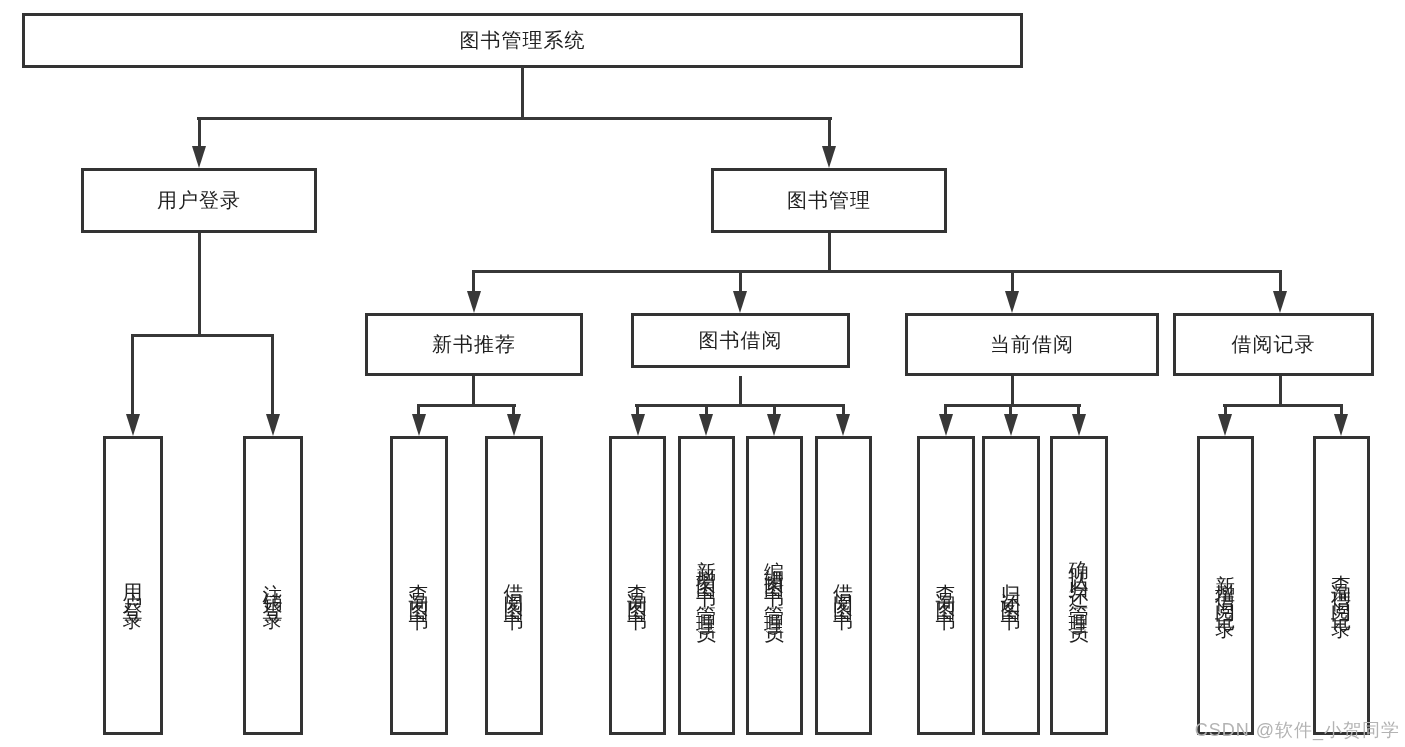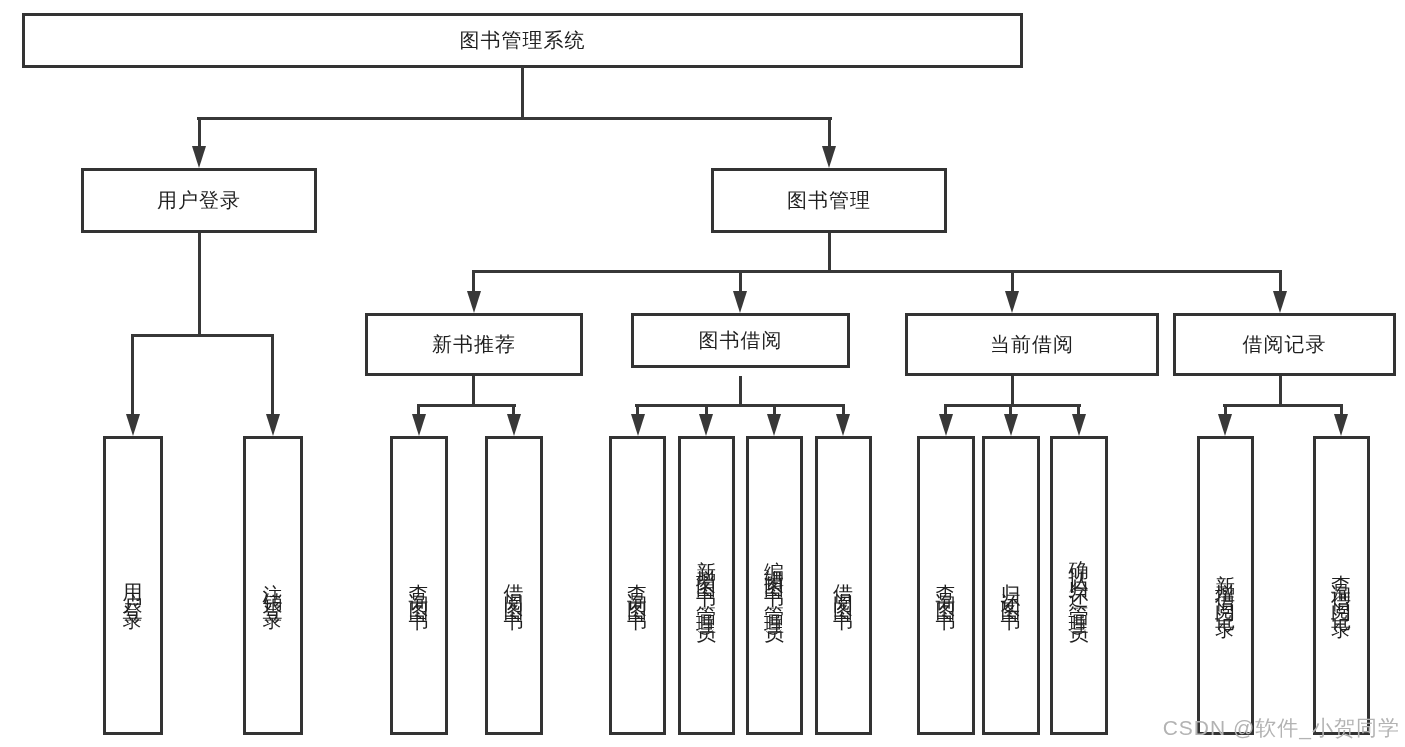--- a/index.html
+++ b/index.html
@@ -22,21 +22,21 @@
     writing-mode:vertical-rl;text-orientation:mixed;
     font-size:20px;letter-spacing:9px;line-height:1;
   }
   .line{position:absolute;background:var(--line);}
   .arrow{
     position:absolute;width:0;height:0;
     border-left:7px solid transparent;border-right:7px solid transparent;
     border-top:22px solid var(--line);
   }
   .watermark{
-    position:absolute;right:5px;bottom:5px;font-size:21px;
+    position:absolute;right:5px;bottom:5px;font-size:18px;
     color:var(--watermark);letter-spacing:1px;z-index:10;white-space:nowrap;
   }
 </style>
 </head>
 <body>
 
 <div id="stage">
 
   <div class="box h-box" style="left:22px;top:13px;width:1001px;height:55px">
     <span>图书管理系统</span>
@@ -51,21 +51,21 @@
 
   <div class="box h-box" style="left:711px;top:168px;width:236px;height:65px">
     <span>图书管理</span>
   </div>
   <div class="box h-box" style="left:631px;top:313px;width:219px;height:55px">
     <span>图书借阅</span>
   </div>
   <div class="box h-box" style="left:905px;top:313px;width:254px;height:63px">
     <span>当前借阅</span>
   </div>
-  <div class="box h-box" style="left:1173px;top:313px;width:223px;height:63px">
+  <div class="box h-box" style="left:1173px;top:313px;width:201px;height:63px">
     <span>借阅记录</span>
   </div>
 
   <div class="box v-box" style="left:103px;top:436px;width:60px;height:299px">
     <span>用户登录</span>
   </div>
   <div class="box v-box" style="left:243px;top:436px;width:60px;height:299px">
     <span>注销登录</span>
   </div>
   <div class="box v-box" style="left:390px;top:436px;width:58px;height:299px">

